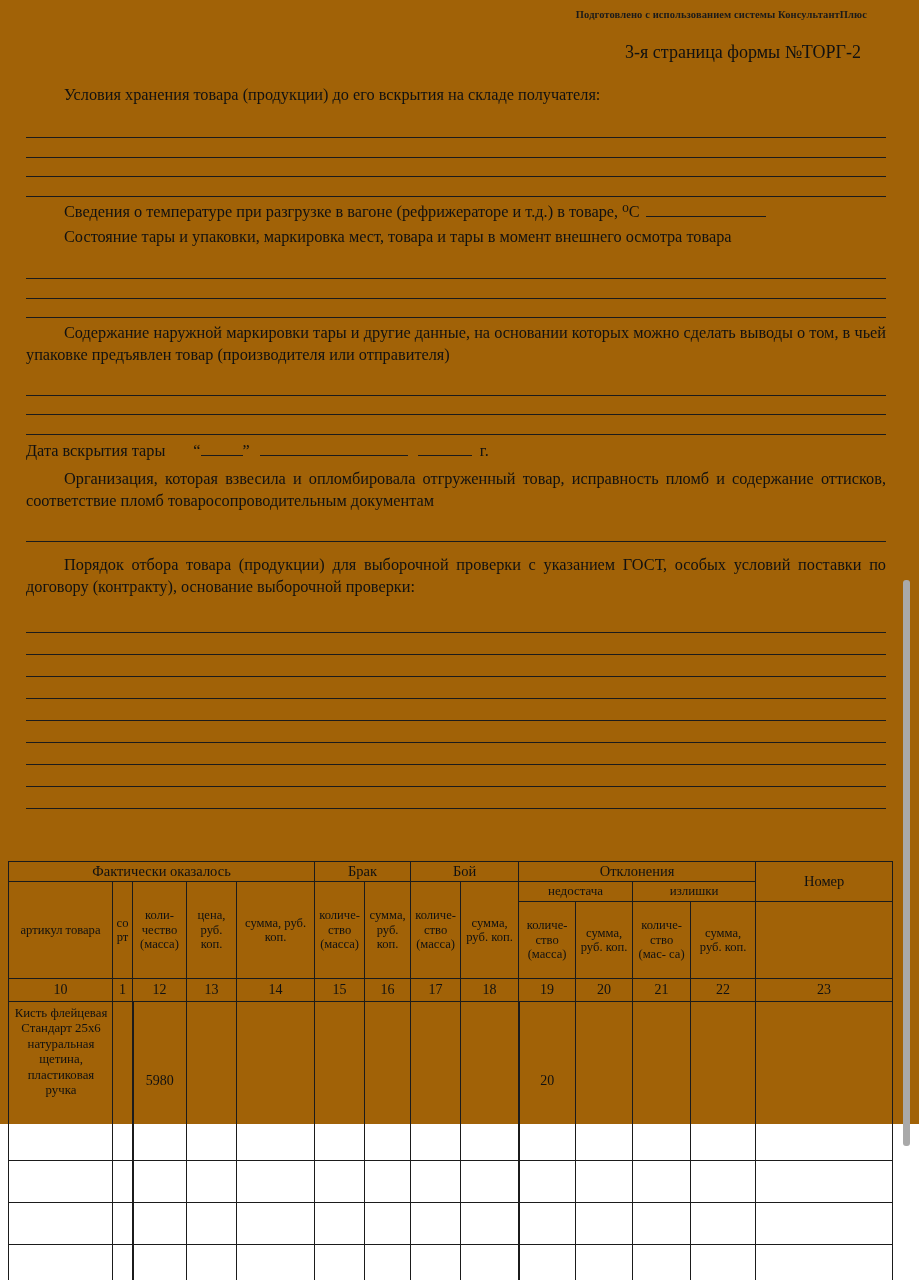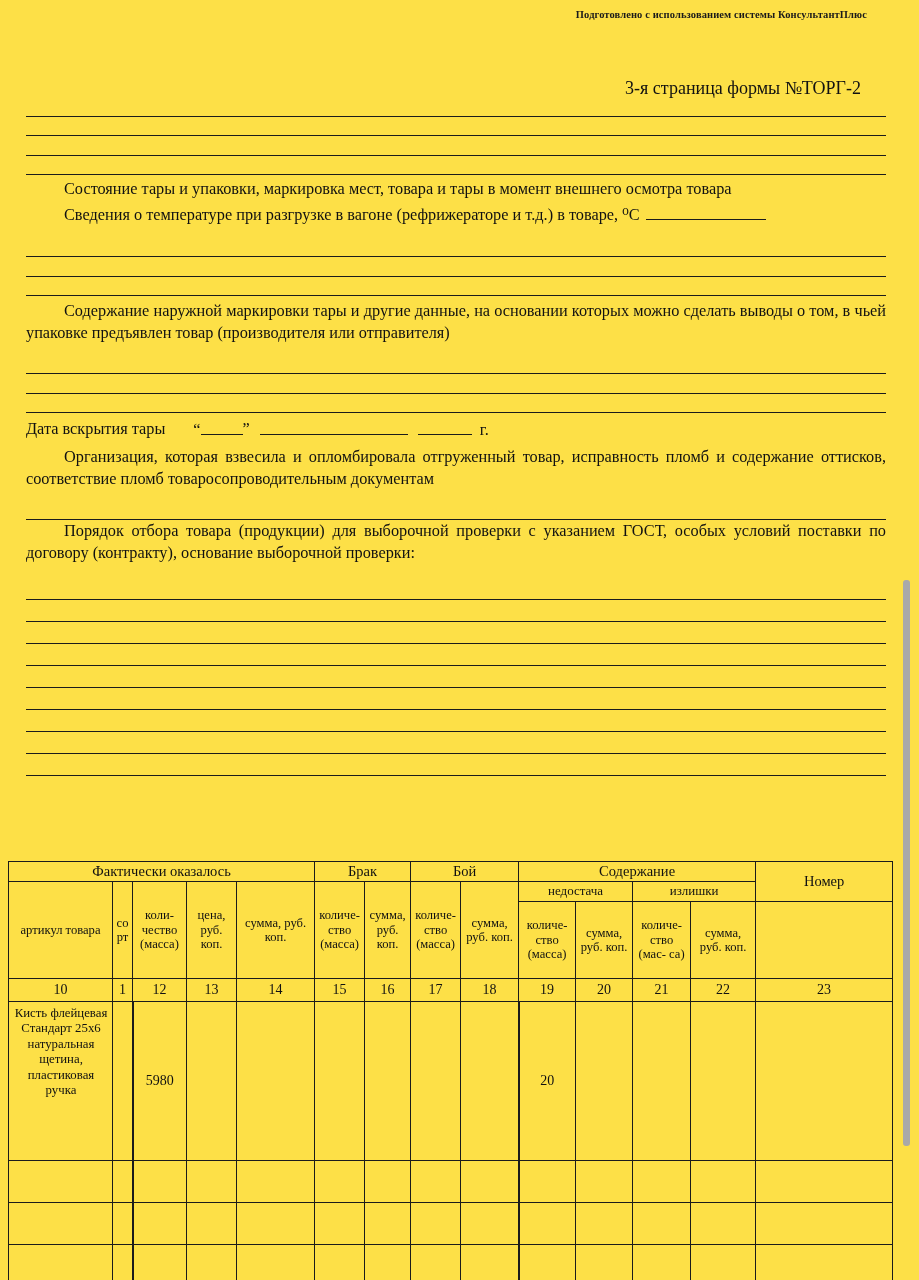--- a/index.html
+++ b/index.html
@@ -14,22 +14,22 @@
     font-family: "Liberation Serif", "DejaVu Serif", serif;
     color: #111;
     overflow: hidden;
   }
 
   
   .page {
     position: absolute;
     left: 0; top: 0;
     width: 919px;
-    height: 1280px;
-    background: #fde047;
+    height: 1124px;
+    background: #a16207;
   }
 
   .consultant-note {
     position: absolute;
     top: 9px;
     right: 52px;
     font-size: 10.5px;
     font-weight: bold;
     letter-spacing: 0.1px;
     color: #1a1a1a;
@@ -37,21 +37,20 @@
     white-space: nowrap;
   }
 
   .form-page-title {
     position: absolute;
     top: 42px;
     right: 58px;
     font-size: 18px;
     color: #111;
     white-space: nowrap;
-    margin-top: 36px;
   }
 
   
   .body-block {
     position: absolute;
     left: 26px;
     top: 84px;
     width: 860px;
   }
 
@@ -169,47 +168,48 @@
 <body>
 
 <div class="page">
 
   <div class="consultant-note">Подготовлено с использованием системы КонсультантПлюс</div>
 
   <div class="form-page-title">3-я страница формы №ТОРГ-2</div>
 
   <div class="body-block">
 
+    <p class="para indent nojust">Условия хранения товара (продукции) до его вскрытия на складе получателя:</p>
 
     <div class="rule" style="margin-top:13px"></div>
     <div class="rule"></div>
     <div class="rule"></div>
     <div class="rule"></div>
 
+    <p class="para indent nojust" style="margin-top:4px; white-space:nowrap;"><span>Сведения о температуре при разгрузке в вагоне (рефрижераторе и т.д.) в товаре, ⁰С</span><span class="inline-fill" style="width:120px; margin-left:6px;"></span></p>
+
     <p class="para indent" style="margin-top:3px;">Состояние тары и упаковки, маркировка мест, товара и тары в момент внешнего осмотра товара</p>
 
-    <p class="para indent nojust" style="margin-top:4px; white-space:nowrap;"><span>Сведения о температуре при разгрузке в вагоне (рефрижераторе и т.д.) в товаре, ⁰С</span><span class="inline-fill" style="width:120px; margin-left:6px;"></span></p>
-
     <div class="rule" style="margin-top:12px"></div>
     <div class="rule"></div>
     <div class="rule"></div>
 
     <p class="para indent" style="margin-top:4px;">Содержание наружной маркировки тары и другие данные, на основании которых можно сделать выводы о том, в чьей упаковке предъявлен товар (производителя или отправителя)</p>
 
     <div class="rule" style="margin-top:11px"></div>
     <div class="rule"></div>
     <div class="rule"></div>
 
     <p class="para nojust" style="margin-top:5px; white-space:nowrap;"><span>Дата вскрытия тары</span><span style="margin-left:28px;">“</span><span class="quote-gap"></span><span>”</span><span class="inline-fill" style="width:148px; margin-left:10px;"></span><span class="inline-fill" style="width:54px; margin-left:10px;"></span><span style="margin-left:8px;">г.</span></p>
 
     <p class="para indent" style="margin-top:6px;">Организация, которая взвесила и опломбировала отгруженный товар, исправность пломб и содержание оттисков, соответствие пломб товаросопроводительным документам</p>
 
     <div class="rule" style="margin-top:11px"></div>
 
-    <p class="para indent" style="margin-top:0;">Порядок отбора товара (продукции) для выборочной проверки с указанием ГОСТ, особых условий поставки по договору (контракту), основание выборочной проверки:</p>
+    <p class="para indent" style="margin-top:12px;">Порядок отбора товара (продукции) для выборочной проверки с указанием ГОСТ, особых условий поставки по договору (контракту), основание выборочной проверки:</p>
 
     <div class="rule tall" style="margin-top:14px"></div>
     <div class="rule tall"></div>
     <div class="rule tall"></div>
     <div class="rule tall"></div>
     <div class="rule tall"></div>
     <div class="rule tall"></div>
     <div class="rule tall"></div>
     <div class="rule tall"></div>
     <div class="rule tall"></div>
@@ -232,21 +232,21 @@
         <col style="width:58px">
         <col style="width:65px">
         <col style="width:137px">
       </colgroup>
 
       <thead>
         <tr>
           <th class="grp" colspan="5">Фактически оказалось</th>
           <th class="grp" colspan="2">Брак</th>
           <th class="grp" colspan="2">Бой</th>
-          <th class="grp" colspan="4">Содержание</th>
+          <th class="grp" colspan="4">Отклонения</th>
           <th class="grp" rowspan="2">Номер</th>
         </tr>
         <tr>
           <th class="colhead" rowspan="2">артикул товара</th>
           <th class="colhead" rowspan="2">со рт</th>
           <th class="colhead" rowspan="2">коли- чество (масса)</th>
           <th class="colhead" rowspan="2">цена, руб. коп.</th>
           <th class="colhead" rowspan="2">сумма, руб. коп.</th>
           <th class="colhead" rowspan="2">количе- ство (масса)</th>
           <th class="colhead" rowspan="2">сумма, руб. коп.</th>

